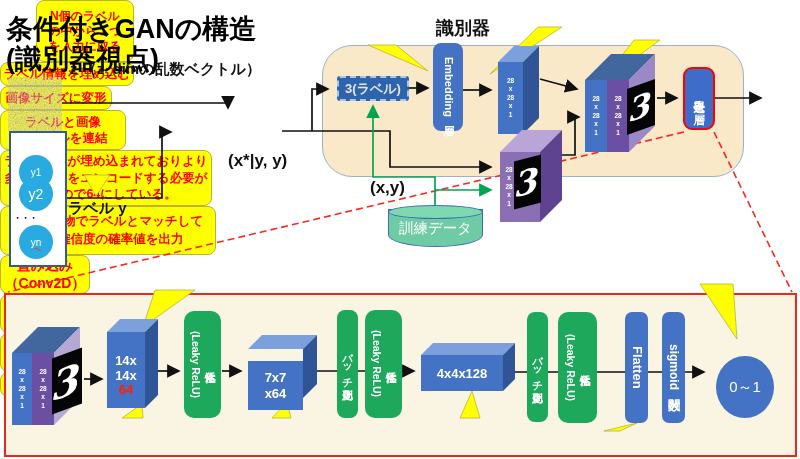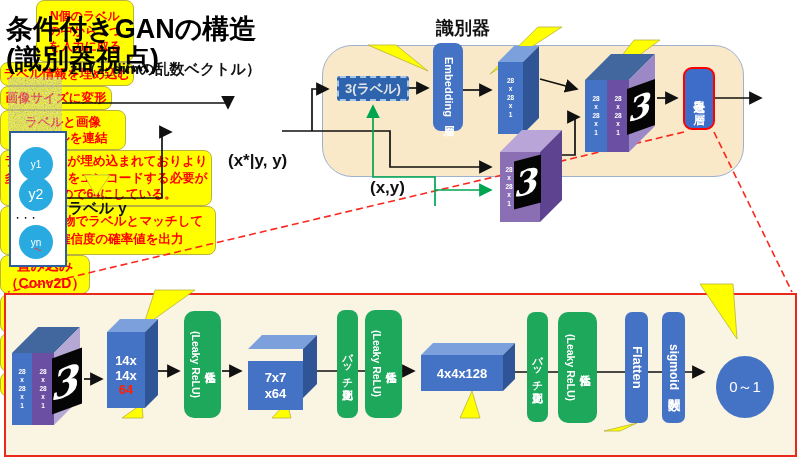--- a/index.html
+++ b/index.html
@@ -100,21 +100,21 @@
       <filter id="nz">
           <feTurbulence type="fractalNoise" baseFrequency="0.9" numOctaves="3" stitchTiles="stitch"></feTurbulence>
         <feColorMatrix type="saturate" values="0"></feColorMatrix>
         </filter>
       <rect width="54" height="54" filter="url(#nz)"></rect>
     </svg>
   </div>
 
   <div class="abs" style="left:9px;top:131px;width:54px;height:132px;background:#fff;
               border:2.5px solid #2E5C9E;z-index:4;">
-    <div class="abs" style="left:8px;top:14px;width:34px;height:34px;border-radius:50%;background:#29ABE2;
+    <div class="abs" style="left:8px;top:22px;width:34px;height:34px;border-radius:50%;background:#29ABE2;
                 display:flex;align-items:center;justify-content:center;">
       <span style="color:#fff;font-size:10px;">y1</span>
     </div>
     <div class="abs" style="left:8px;top:44px;width:34px;height:34px;border-radius:50%;background:#29ABE2;
                 display:flex;align-items:center;justify-content:center;">
       <span style="color:#fff;font-size:14px;">y2</span>
     </div>
     <div class="abs" style="left:2px;top:79px;font-size:9px;font-weight:bold;letter-spacing:-1px;color:#000;">・・・</div>
     <div class="abs" style="left:8px;top:92px;width:34px;height:34px;border-radius:50%;background:#29ABE2;
                 display:flex;align-items:center;justify-content:center;">
@@ -182,20 +182,27 @@
 1</div>
     <div class="digit abs" style="left:42px;top:4px;width:28px;height:46px;font-size:32px;transform:skewY(-20deg);">3</div>
   </div>
 
   <div class="abs" style="left:683px;top:67px;width:32px;height:63px;background:#3D6DC8;border:2.5px solid #FF0000;
               border-radius:9px;display:flex;align-items:center;justify-content:center;z-index:4;box-sizing:border-box;">
     <span class="vtext" style="font-size:11.5px;">畳込み層</span>
   </div>
 
   <div class="txt" style="left:370px;top:178px;font-size:17px;font-weight:bold;">(x,y)</div>
+  <div class="abs" style="left:388px;top:205px;width:95px;height:42px;z-index:4;">
+    <div class="abs" style="left:0;top:4px;width:95px;height:38px;background:#6FCBA4;
+         border:1.5px solid #3A6FB5;border-radius:0 0 47px 47px / 0 0 12px 12px;box-sizing:border-box;"></div>
+    <div class="abs" style="left:0;top:0;width:95px;height:14px;background:#7ED8B0;
+         border:1.5px solid #3A6FB5;border-radius:50%;box-sizing:border-box;"></div>
+    <div class="abs" style="left:0;top:14px;width:95px;text-align:center;color:#fff;font-size:14.5px;">訓練データ</div>
+  </div>
 
   <div class="callout" style="left:137px;top:237px;width:210px;height:54px;font-size:12.5px;line-height:1.35;">ラベル情報が埋め込まれておりより
 多くの情報をエンコードする必要が
 あるので64にしている。</div>
   <div class="callout" style="left:548px;top:238px;width:214px;height:47px;font-size:12.5px;line-height:1.4;">入力が本物でラベルとマッチして
 いる確信度の確率値を出力</div>
 
   <div class="b3d" style="left:12px;top:353px;">
     <div class="b-top" style="left:0;top:-26px;width:42px;height:26px;background:#42679F;"></div>
     <div class="b-side" style="left:42px;top:0;width:26px;height:72px;background:#B6A8D4;"></div>

